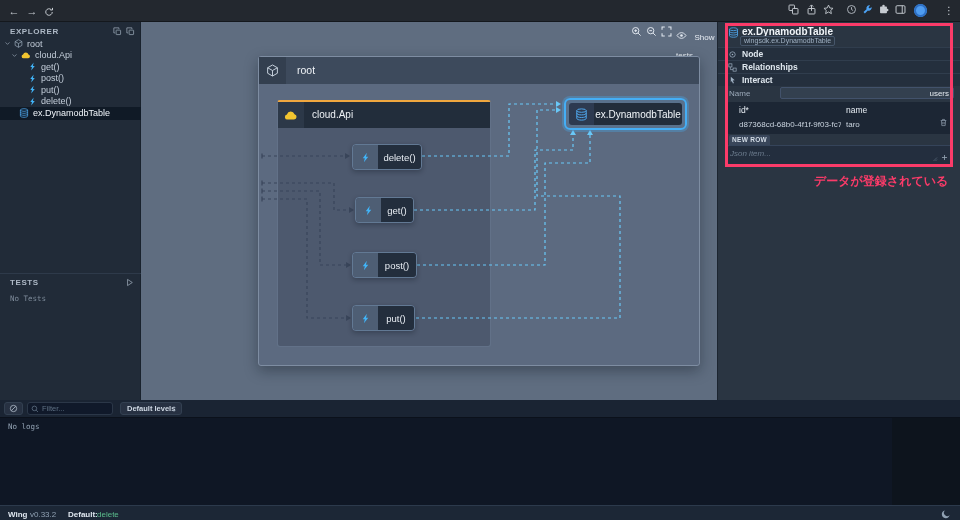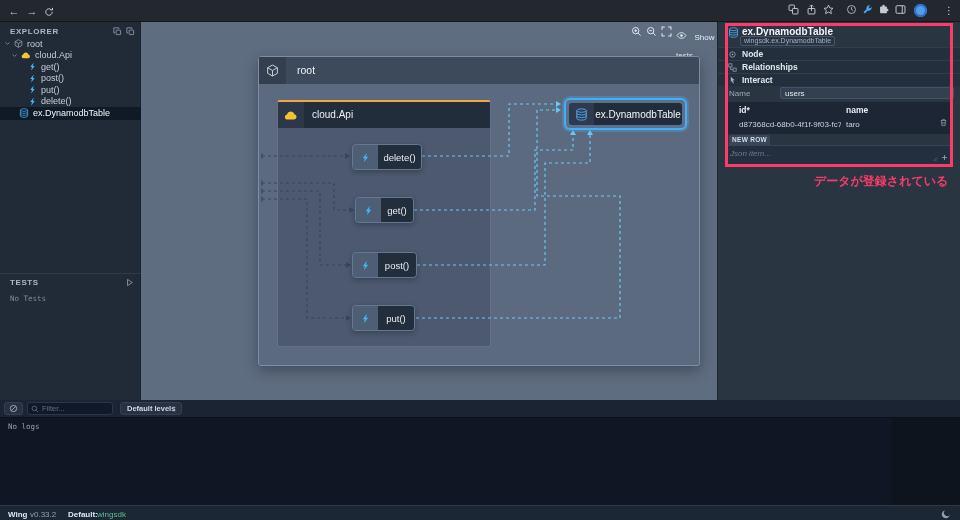--- a/index.html
+++ b/index.html
@@ -49,23 +49,23 @@
   .dynnode .ml { flex:1; background:#222d3b; color:#f1f5f9; font-size:10px; display:flex; align-items:center; justify-content:center; }
   .wires { position:absolute; left:0; top:0; pointer-events:none; }
 
   
   .inspector { position:absolute; left:717px; top:22px; width:243px; height:378px; background:#2a3542; border-left:1px solid #1c2530; }
   .sec { position:absolute; left:0; width:243px; height:13px; background:#242f3d; border-top:1px solid #303d4d; display:flex; align-items:center; cursor:pointer; }
   .sec .si { margin-left:10px; color:#9fb0c2; }
   .sec .st { margin-left:5px; font-size:8.5px; font-weight:bold; color:#dfe7ee; }
   .badge { position:absolute; left:22px; top:14px; border:1px solid #46566a; border-radius:2px; padding:0px 3px 1px; font-size:7px; color:#9fb0c2; }
   .nmlbl { position:absolute; left:11px; top:67px; font-size:8px; color:#9aa8b8; }
-  .nminput { position:absolute; left:62px; top:65px; width:174px; height:12px; background:#33404f; border:1px solid #42526b; border-radius:2px; color:#e4eaf0; font-size:8px; padding:0 4px; font-family:inherit; }
+  .nminput { position:absolute; left:62px; top:65px; width:174px; height:12px; background:#33404f; border:1px solid #42526b; border-radius:2px; color:#e4eaf0; font-size:8px; padding:0 4px; font-family:inherit;text-align:right; }
   .dbtable { position:absolute; left:9px; top:80px; width:226px; height:32px; background:#1c2634; border-radius:2px; }
-  .dbtable .hrow { position:absolute; top:3px; font-size:8.5px; font-weight:bold; color:#e8eef4; }
+  .dbtable .hrow { position:absolute; top:3px; font-size:8.5px; font-weight:normal; color:#e8eef4; }
   .dbtable .drow { position:absolute; top:18px; font-size:8px; color:#c9d3de; }
   .newrow { position:absolute; left:11px; top:113px; width:41px; height:10px; background:#39465a; border-radius:2px 2px 0 0; color:#d3dce6; font-size:6.5px; font-weight:bold; text-align:center; line-height:10px; letter-spacing:.3px; cursor:pointer; }
   .jsonbox { position:absolute; left:9px; top:123px; width:226px; height:20px; background:#232e3e; border:1px solid #35445a; border-radius:2px; }
   .jsonbox input { position:absolute; left:2px; top:1px; width:170px; height:12px; background:transparent; border:none; outline:none; color:#8fa0b2; font-size:8px; font-style:italic; font-family:inherit; }
   .jsonbox input::placeholder { color:#6b7b8d; }
   .pinkbox { position:absolute; left:7px; top:1px; width:228px; height:144px; border:3px solid #fb3b69; pointer-events:none; }
   .annot { position:absolute; left:64px; top:151px; font-size:12px; font-weight:bold; color:#fb3b69; font-family:"Liberation Sans","DejaVu Sans",sans-serif;margin-left:32px; }
   input::placeholder { color:#5f7184; }
 
   
@@ -485,19 +485,19 @@
           </svg>
       </div>
     </div>
     <div class="abs mono" style="left:8px;top:22px;font-size:7.5px;color:#93a3b4">No logs</div>
   </div>
 
   <div class="statusbar">
     <b class="abs" style="left:8px;top:4px">Wing</b>
     <span class="abs" style="left:30px;top:4px;color:#8fa0b2">v0.33.2</span>
     <b class="abs" style="left:68px;top:4px">Default:</b>
-    <span class="abs" style="left:97px;top:4px;color:#5bbe8d">wingsdk</span>
+    <span class="abs" style="left:97px;top:4px;color:#5bbe8d">delete</span>
     <svg class="ic abs" style="left:941px;top:3px;color:#8fa0b2;cursor:pointer" width="10" height="10">
         <use href="#i-moon"></use>
       </svg>
   </div>
 
 </div>
 
 </body></html>

